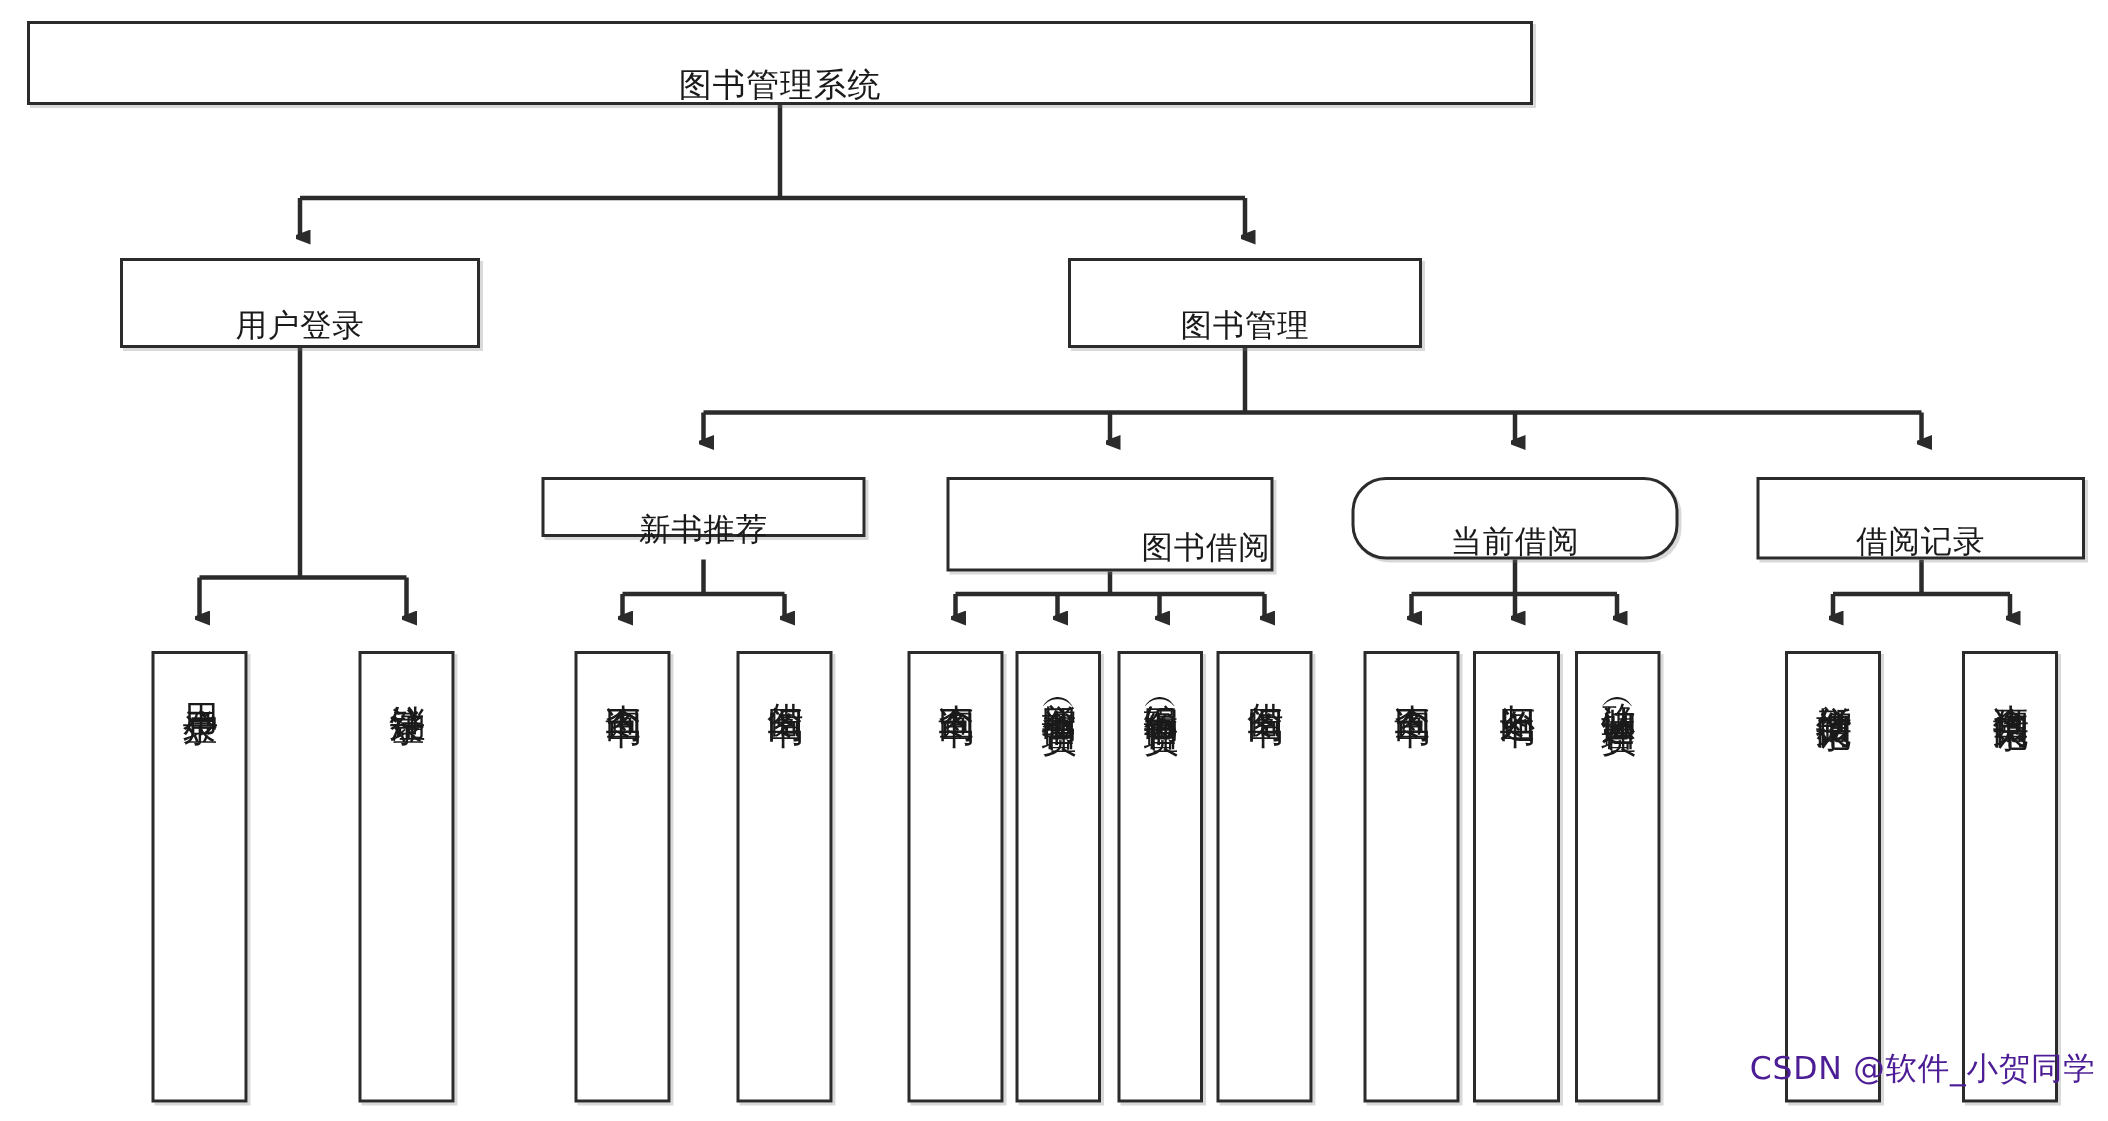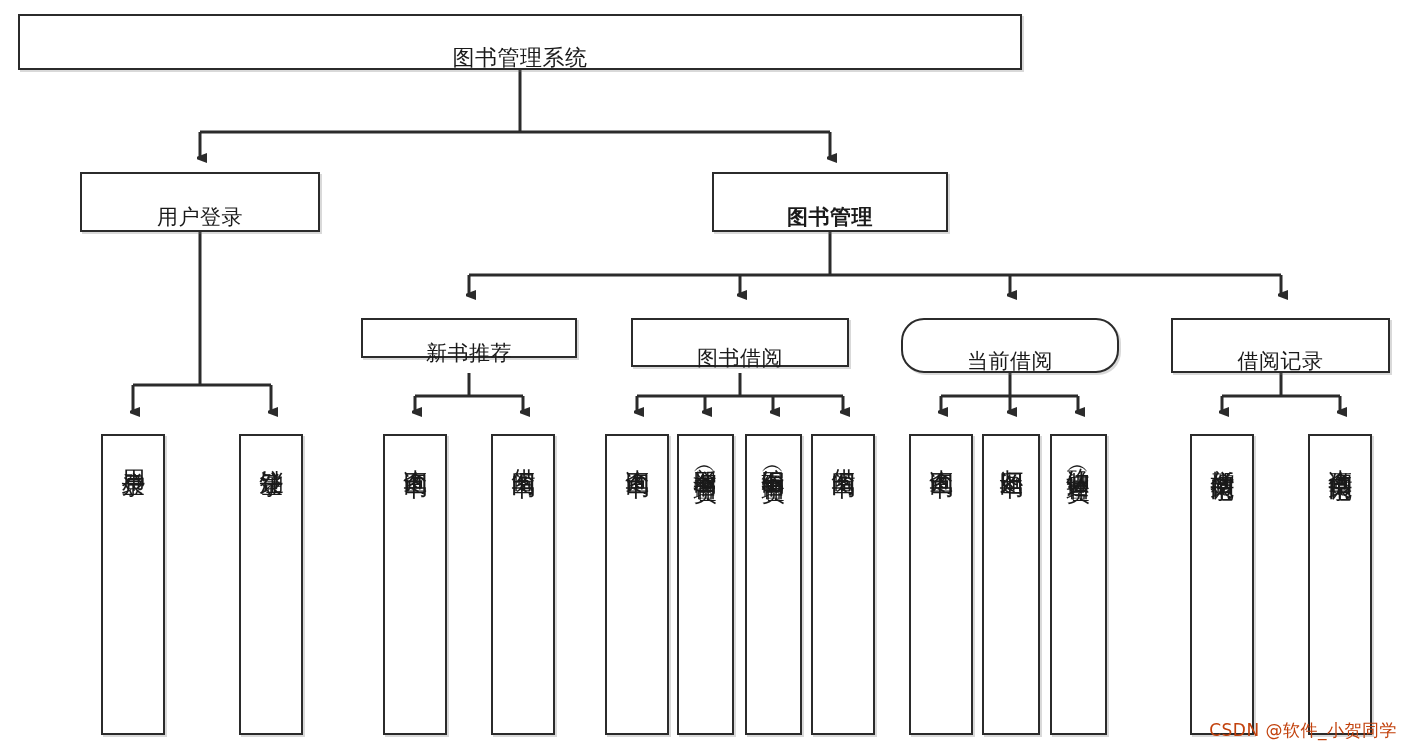--- a/index.html
+++ b/index.html
@@ -62,23 +62,23 @@
     line-height: 1.05;
     letter-spacing: 2px;
     white-space: nowrap;
   }
   .node.vert.tall .label {
     font-size: 23px;
   }
   #watermark {
     position: absolute;
     right: 8px;
-    bottom: 5px;
-    font-size: 17px;
-    color: #c2410c;
+    bottom: 21px;
+    font-size: 21px;
+    color: #4c1d95;
     z-index: 5;
     white-space: nowrap;
     letter-spacing: 0.5px;
   }
 </style>
 </head>
 <body>
 
 <div id="stage">
 
@@ -132,28 +132,28 @@
     </g>
   </svg>
 
   <div class="node horiz root" style="left:18px; top:14px; width:1004px; height:56px;">
     <span class="label">图书管理系统</span>
   </div>
 
   <div class="node horiz" style="left:80px; top:172px; width:240px; height:60px;">
     <span class="label">用户登录</span>
   </div>
-  <div class="node horiz" style="left:712px; top:172px; width:236px; height:60px;font-weight:bold;">
+  <div class="node horiz" style="left:712px; top:172px; width:236px; height:60px;">
     <span class="label">图书管理</span>
   </div>
 
   <div class="node horiz" style="left:361px; top:318px; width:216px; height:40px;">
     <span class="label">新书推荐</span>
   </div>
-  <div class="node horiz" style="left:631px; top:318px; width:218px; height:49px;">
+  <div class="node horiz" style="left:631px; top:318px; width:218px; height:63px;justify-content:flex-end;">
     <span class="label">图书借阅</span>
   </div>
   <div class="node horiz" style="left:901px; top:318px; width:218px; height:55px;border-radius:23px;">
     <span class="label">当前借阅</span>
   </div>
   <div class="node horiz" style="left:1171px; top:318px; width:219px; height:55px;">
     <span class="label">借阅记录</span>
   </div>
 
   <div class="node vert" style="left:101px; top:434px; width:64px; height:301px;">

